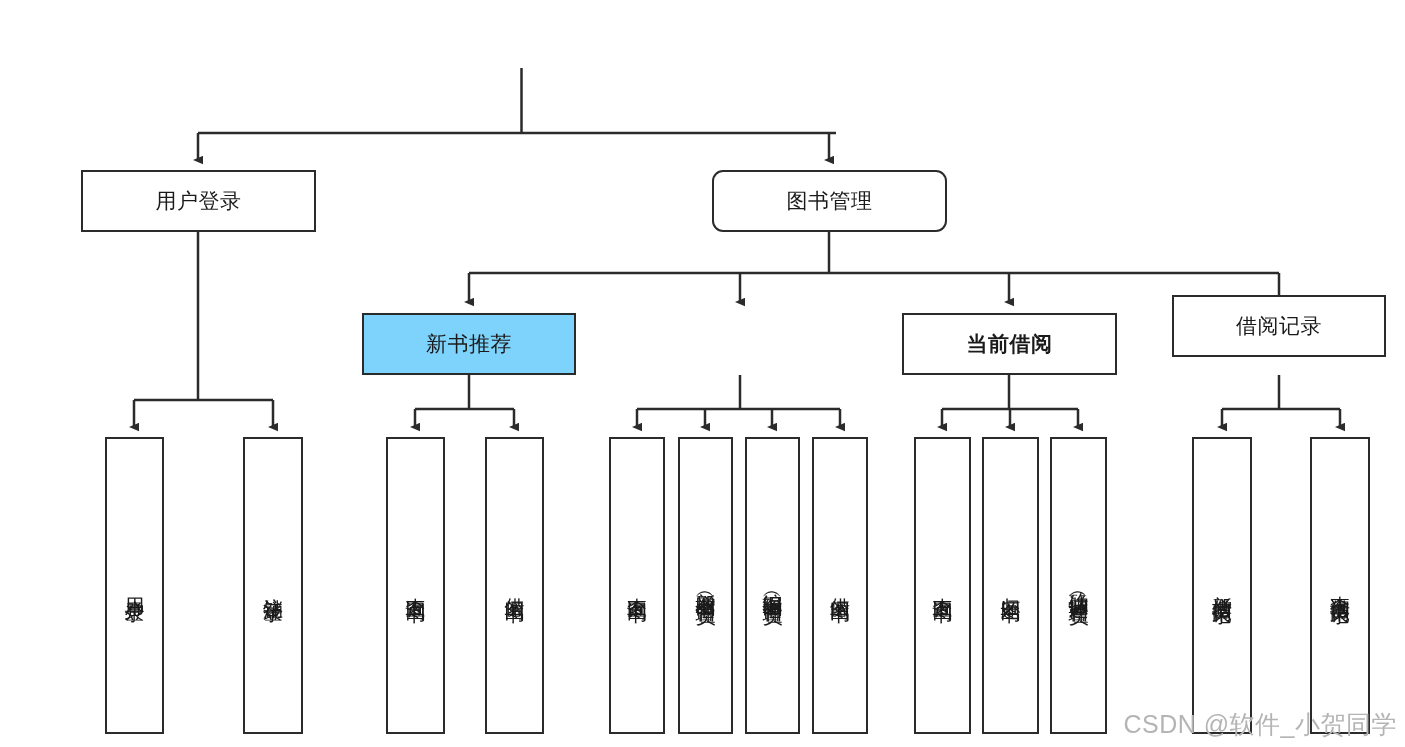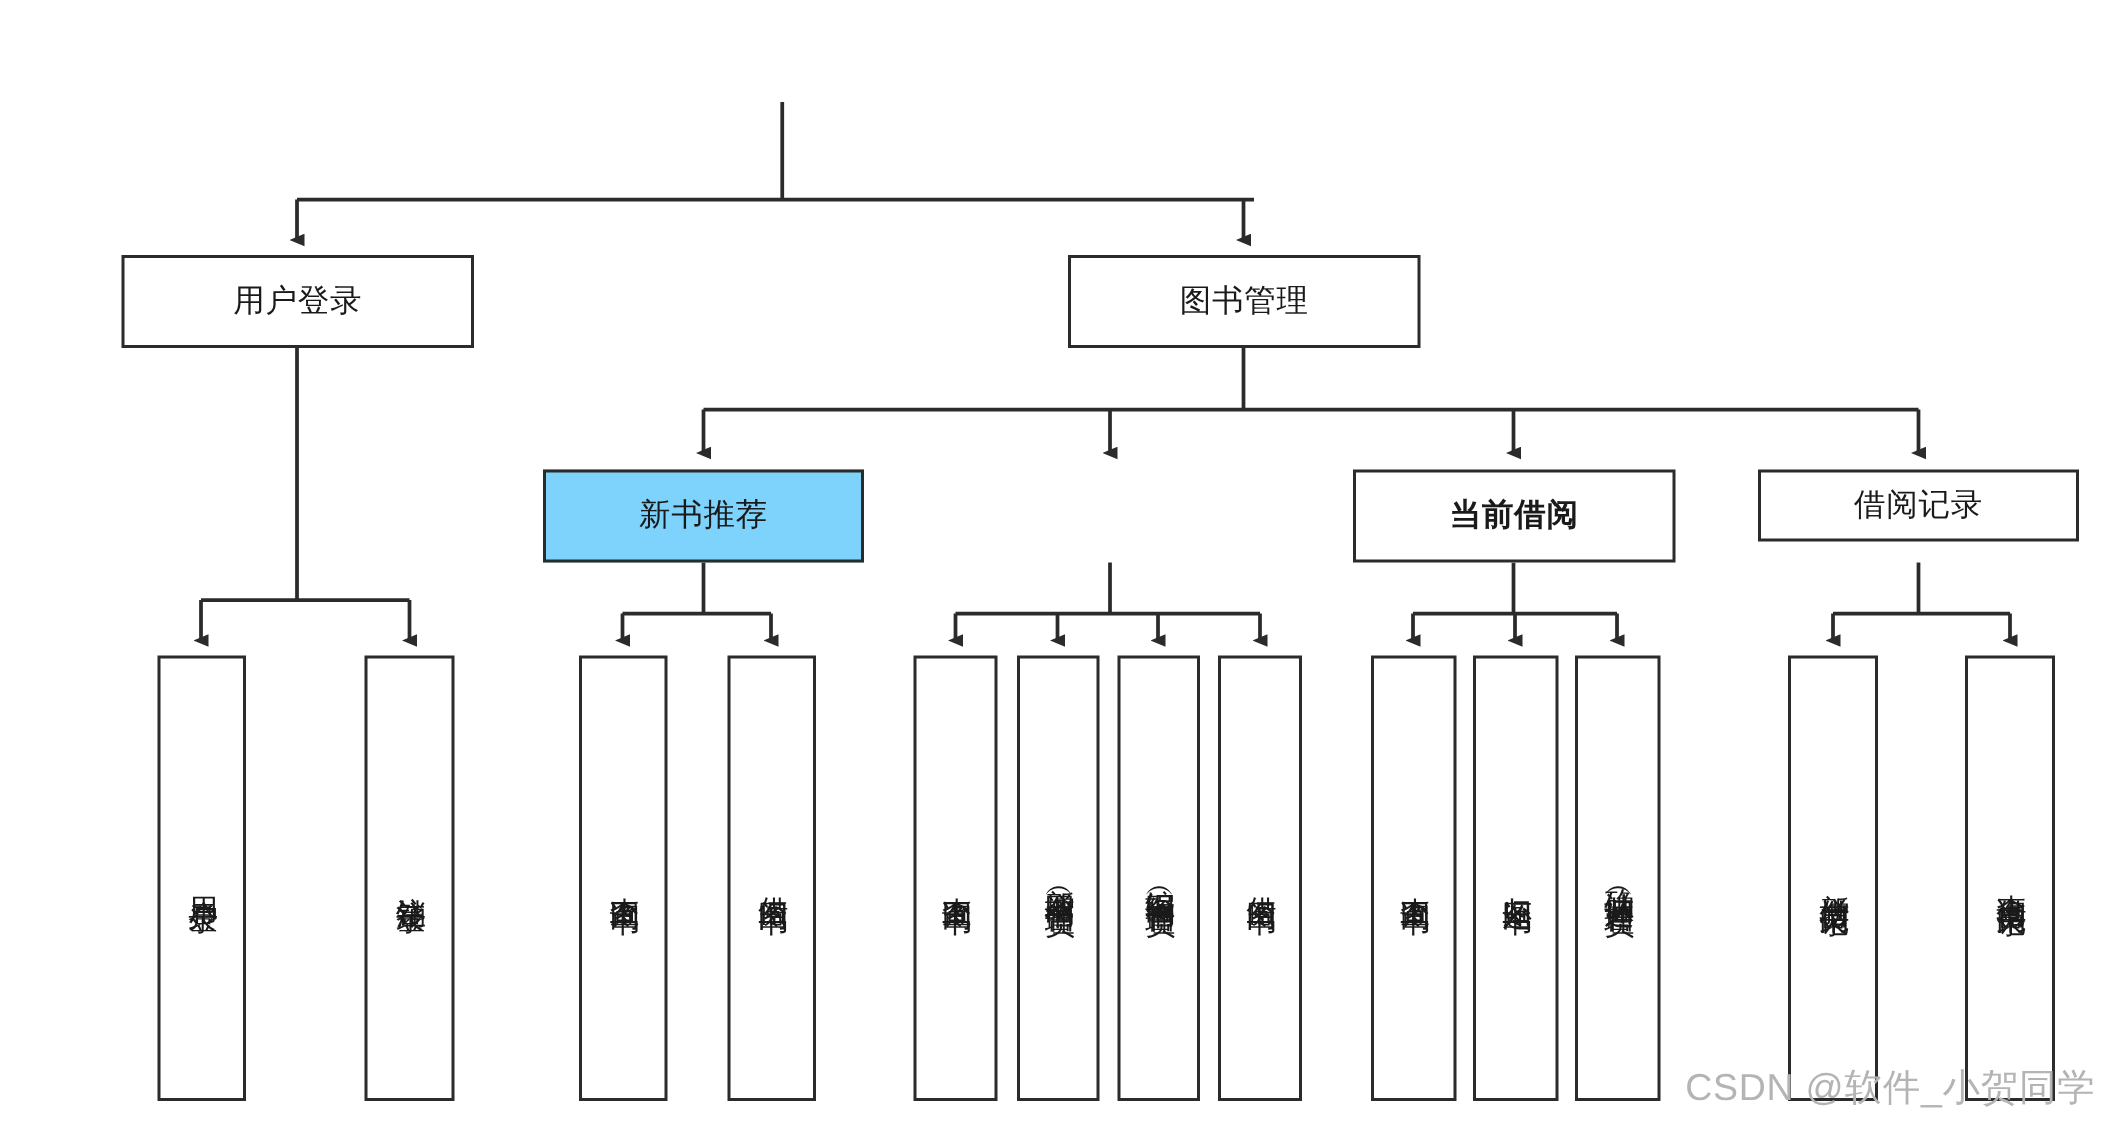--- a/index.html
+++ b/index.html
@@ -132,31 +132,31 @@
       <path d="M1222,409 L1340,409"></path>
       <path d="M1222,409 L1222,427" marker-end="url(#arrow)"></path>
       <path d="M1340,409 L1340,427" marker-end="url(#arrow)"></path>
     </g>
   </svg>
 
 
   <div class="node horiz" style="left: 81px; top: 170px; width: 235px; height: 62px; border-color: rgb(43, 43, 43); background: rgb(255, 255, 255); color: rgb(26, 26, 26);">
     <span>用户登录</span>
   </div>
-  <div class="node horiz" style="left: 712px; top: 170px; width: 235px; height: 62px; border-color: rgb(43, 43, 43); background: rgb(255, 255, 255); color: rgb(26, 26, 26);">
+  <div class="node horiz" style="left: 712px; top: 170px; width: 235px; height: 62px; border-color: rgb(43, 43, 43); background: rgb(255, 255, 255); color: rgb(26, 26, 26); border-radius: 11px;">
     <span>图书管理</span>
   </div>
 
   <div class="node horiz" style="left: 362px; top: 313px; width: 214px; height: 62px; border-color: rgb(43, 43, 43); background: #7dd3fc; color: rgb(26, 26, 26);">
     <span>新书推荐</span>
   </div>
   <div class="node horiz" style="left: 902px; top: 313px; width: 215px; height: 62px; border-color: rgb(43, 43, 43); background: rgb(255, 255, 255); color: rgb(26, 26, 26); font-weight: bold;">
     <span>当前借阅</span>
   </div>
-  <div class="node horiz" style="left: 1172px; top: 313px; width: 214px; height: 48px; border-color: rgb(43, 43, 43); background: rgb(255, 255, 255); color: rgb(26, 26, 26);">
+  <div class="node horiz" style="left: 1172px; top: 295px; width: 214px; height: 62px; border-color: rgb(43, 43, 43); background: rgb(255, 255, 255); color: rgb(26, 26, 26);">
     <span>借阅记录</span>
   </div>
 
   <div class="node vert" style="left: 105px; top: 437px; width: 59px; height: 297px; border-color: rgb(43, 43, 43); background: rgb(255, 255, 255); color: rgb(26, 26, 26);">
     <span class="vtext">用户登录</span>
   </div>
   <div class="node vert" style="left: 243px; top: 437px; width: 60px; height: 297px; border-color: rgb(43, 43, 43); background: rgb(255, 255, 255); color: rgb(26, 26, 26);">
     <span class="vtext">注销登录</span>
   </div>
   <div class="node vert" style="left: 386px; top: 437px; width: 59px; height: 297px; border-color: rgb(43, 43, 43); background: rgb(255, 255, 255); color: rgb(26, 26, 26);">

